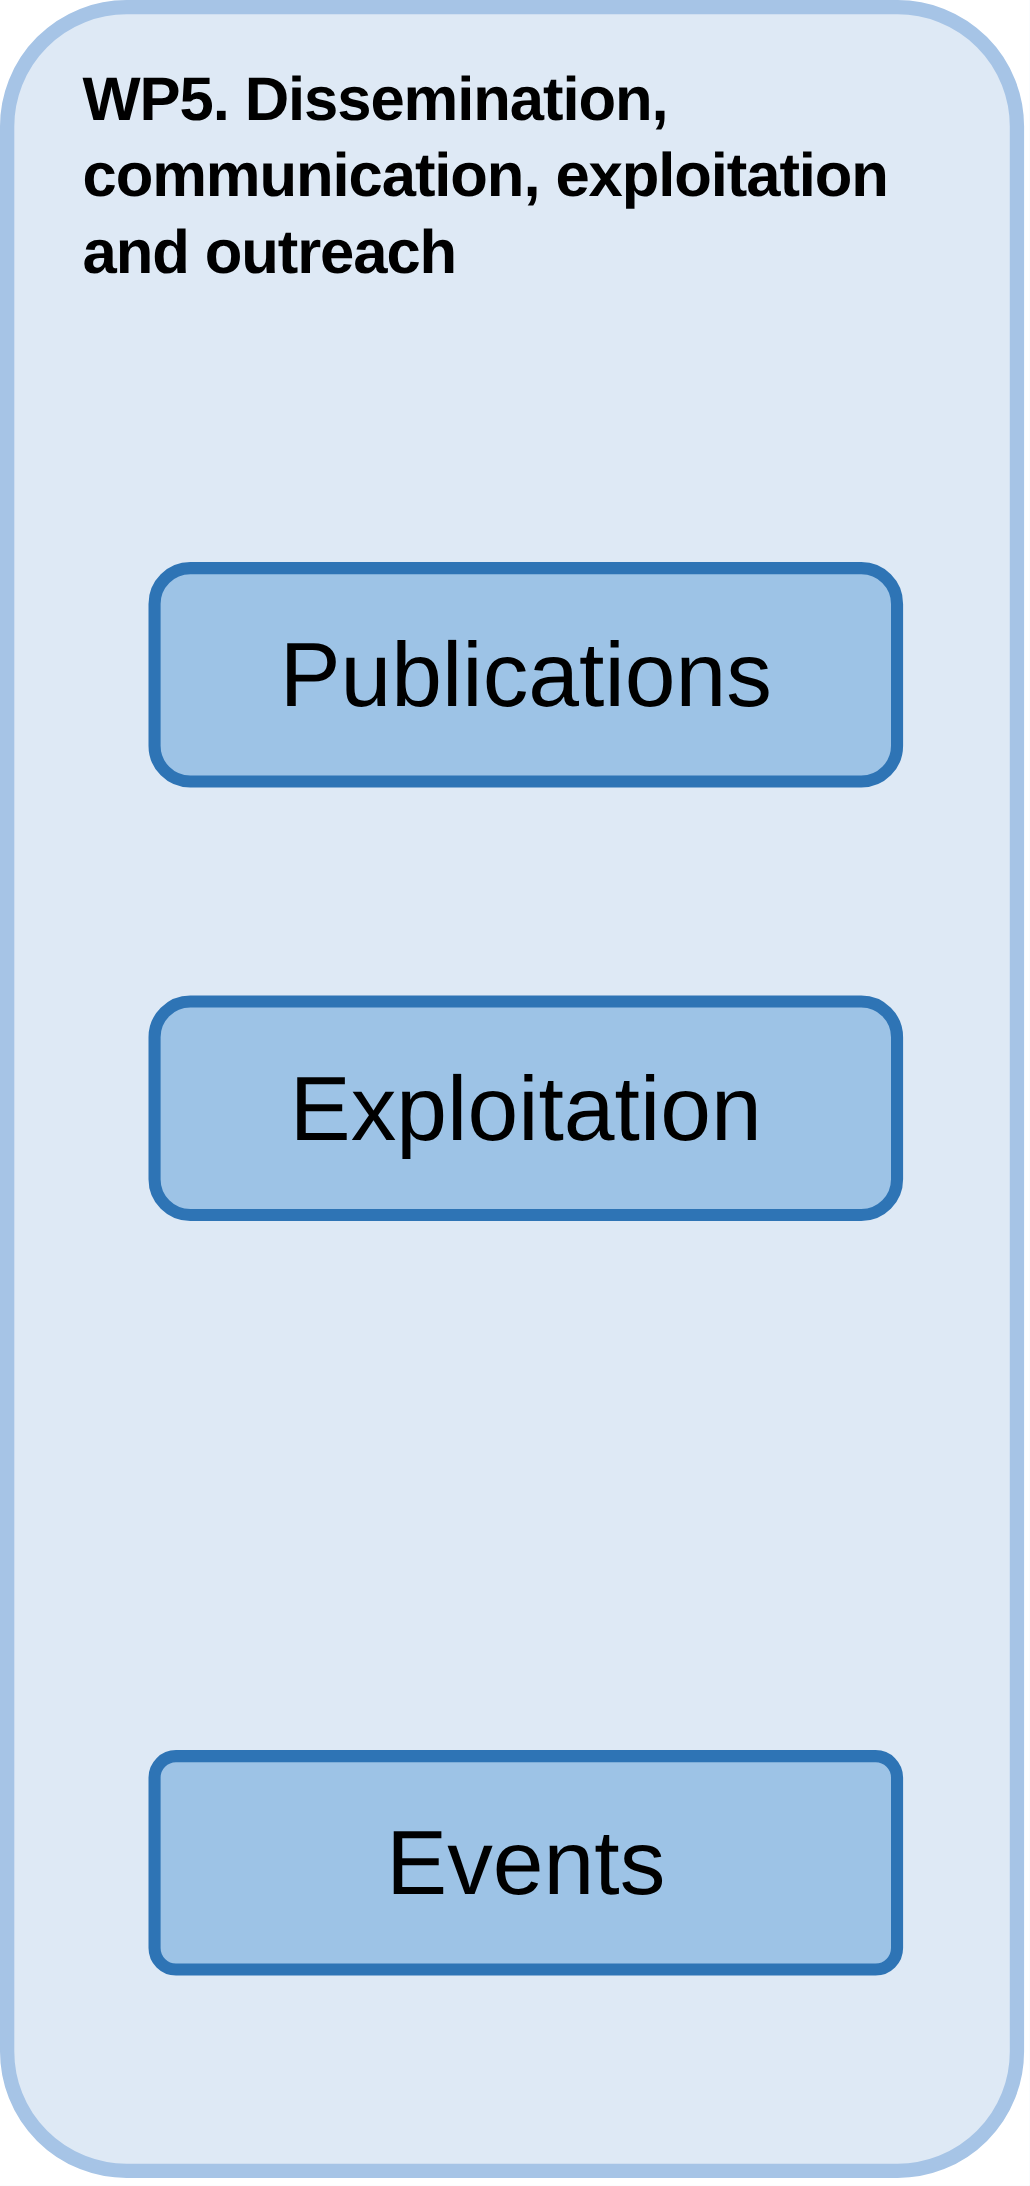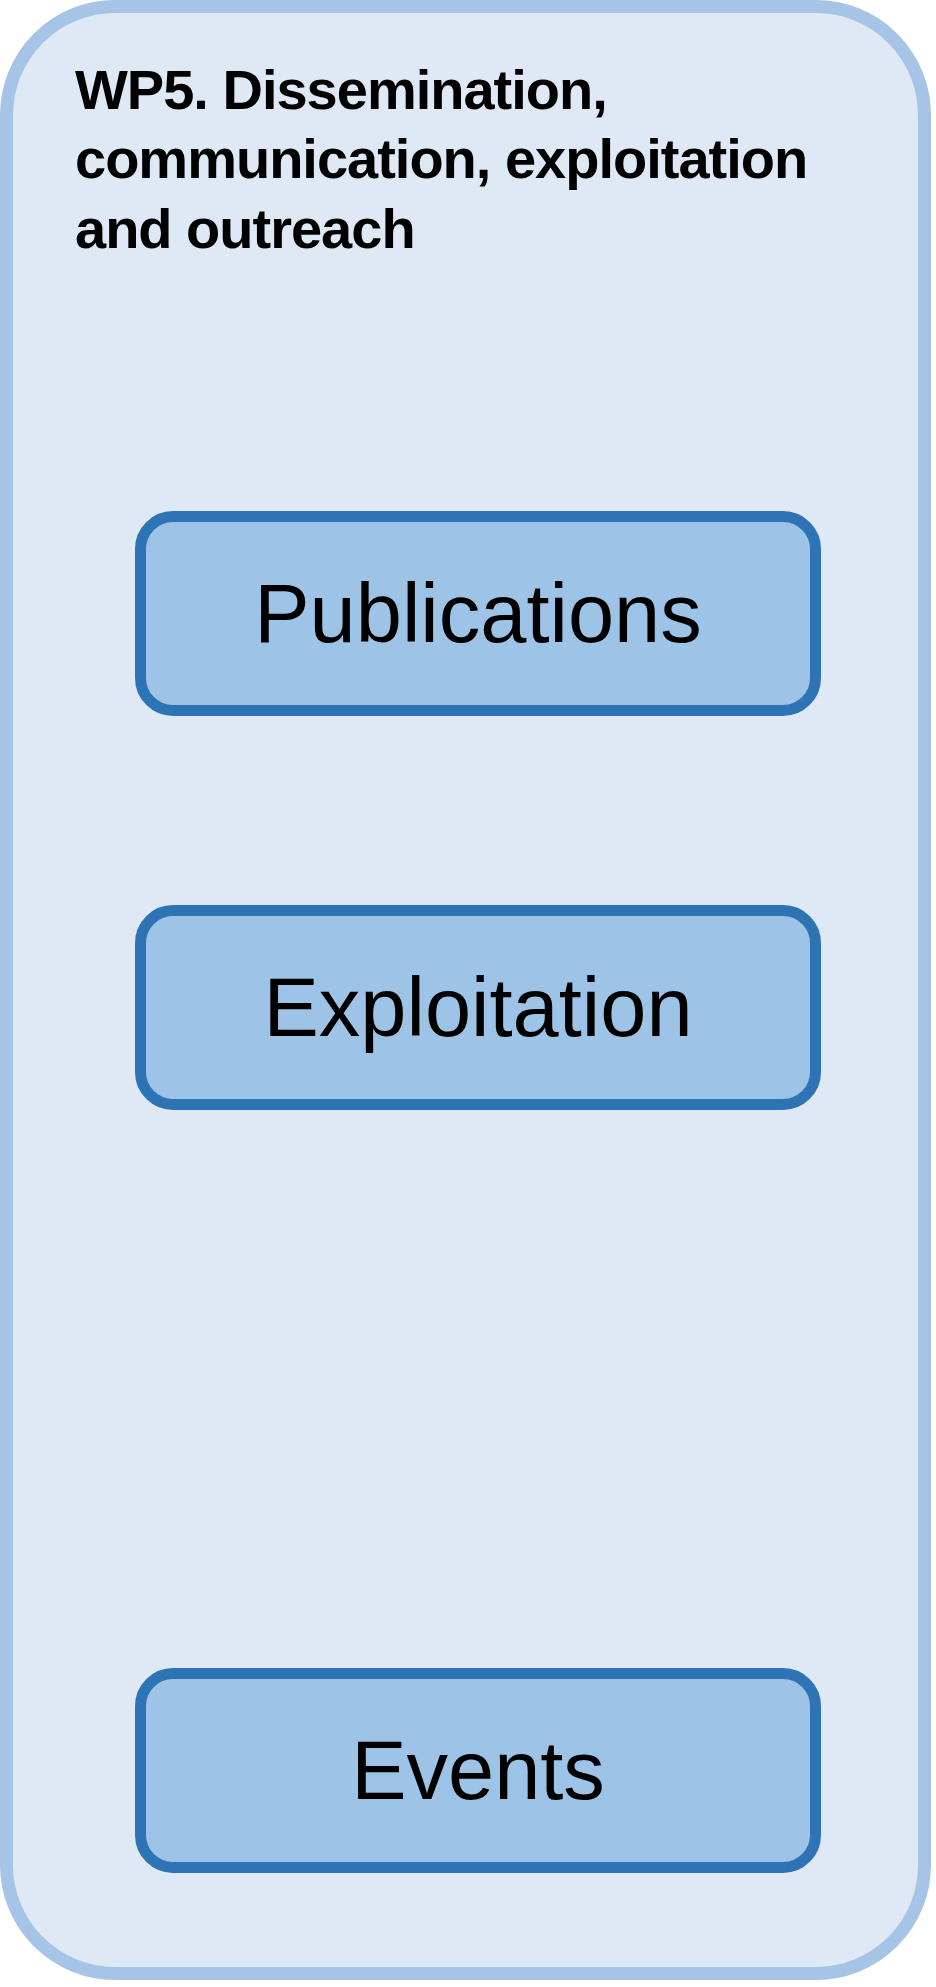--- a/index.html
+++ b/index.html
@@ -57,21 +57,21 @@
     align-items: center;
     justify-content: center;
     font-size: 83px;
     font-weight: normal;
     color: var(--button-text);
     cursor: pointer;
   }
   .wp-btn.b1 { top: 498px; }
   .wp-btn.b2 { top: 892px; }
   .wp-btn.b3 { top: 1282px; }
-  .wp-btn.b4 { top: 1655px; }
+  .wp-btn.b4 { top: 1578px; border-radius: 25px; }
 </style>
 </head>
 <body>
 
 <div class="stage">
   <div class="wp-container">
     <div class="wp-title">WP5. Dissemination, communication, exploitation and outreach</div>
 
     <div class="wp-btn b1">Publications</div>
 

